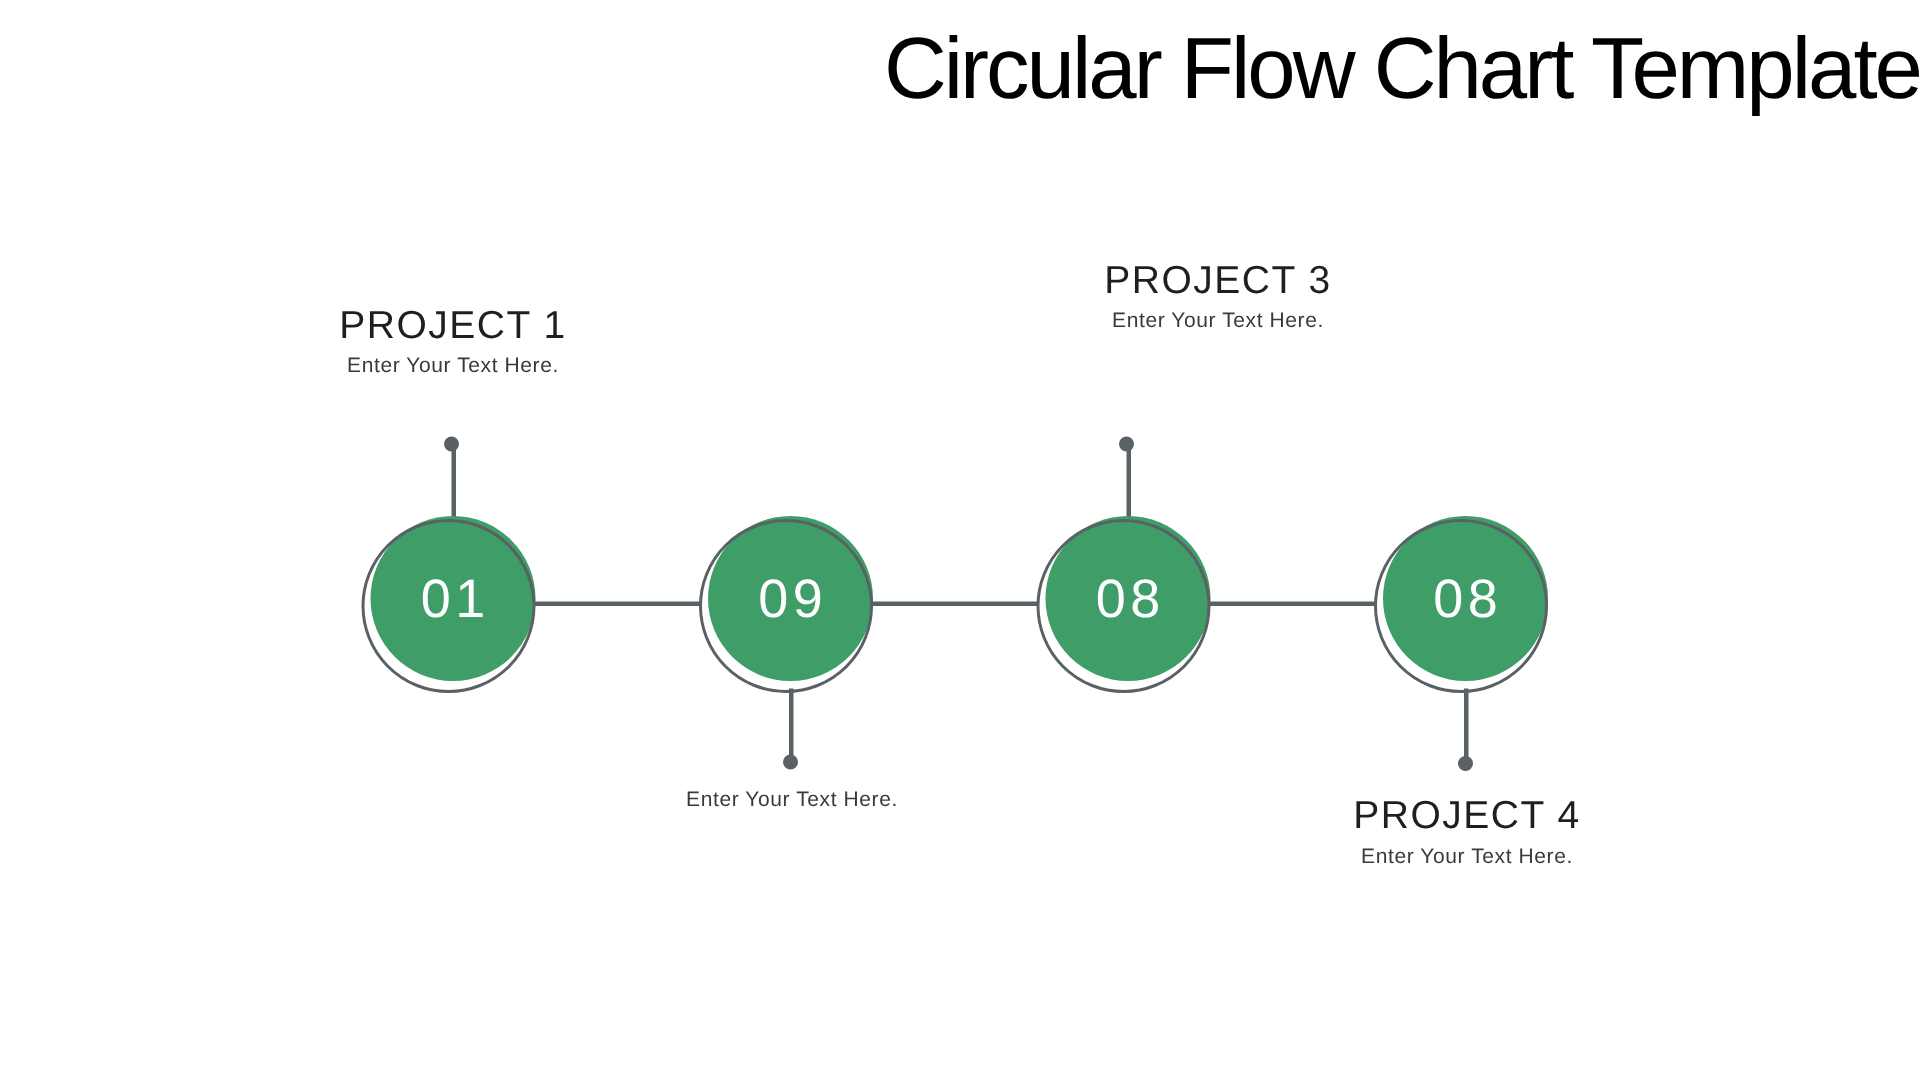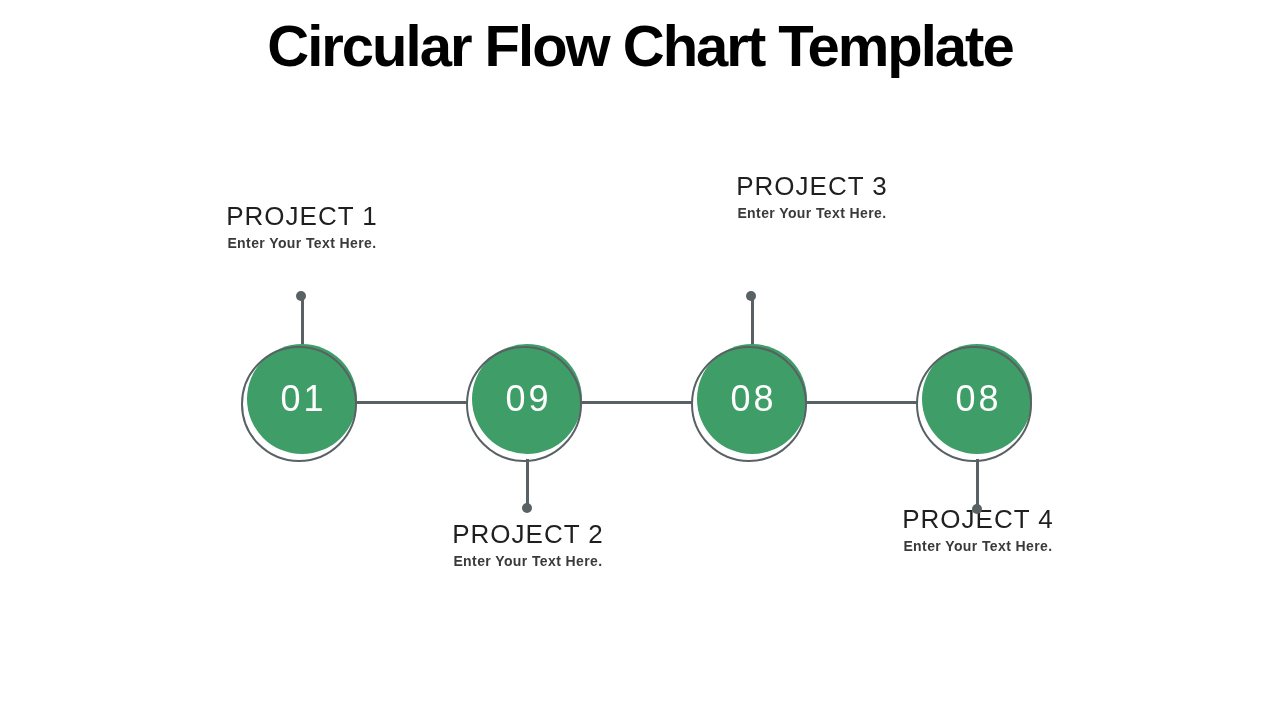--- a/index.html
+++ b/index.html
@@ -10,22 +10,22 @@
     --label-dark:#1f1f1f;
     --subtitle-gray:#3a3a3a;
   }
   *{margin:0;padding:0;box-sizing:border-box;}
   html,body{background:#fff;}
   body{font-family:"Liberation Sans",sans-serif;}
   .stage{
     position:relative;width:1280px;height:720px;background:#ffffff;overflow:hidden;
   }
   .title{
-    position:absolute;top:12px;left:0;right:0;text-align:center;
-    font-size:58px;font-weight:bold;letter-spacing:-2px;color:var(--title-black);
+    position:absolute;top:12px;left:0;right:0;text-align:right;
+    font-size:58px;font-weight:normal;letter-spacing:-2px;color:var(--title-black);
     font-family:"Liberation Sans",sans-serif;
   }
   
   .disc{
     position:absolute;width:110px;height:110px;border-radius:50%;
     background:var(--node-green);z-index:2;
     display:flex;align-items:center;justify-content:center;top:344px;
   }
   .disc.d1{left:247px;} .disc.d2{left:472px;} .disc.d3{left:697px;} .disc.d4{left:922px;}
   .num{
@@ -52,26 +52,26 @@
   .dot{position:absolute;width:10px;height:10px;border-radius:50%;background:var(--connector-gray);z-index:1;}
   .dot.p1{left:296px;top:291px;}
   .dot.p2{left:522px;top:503px;}
   .dot.p3{left:746px;top:291px;}
   .dot.p4{left:972px;top:504px;}
   
   .label{position:absolute;width:300px;text-align:center;}
   .label.l1{left:152px;top:202px;}
   .label.l2{left:378px;top:520px;}
   .label.l3{left:662px;top:172px;}
-  .label.l4{left:828px;top:505px;}
+  .label.l4{left:828px;top:529px;}
   .label-title{
     font-size:26px;font-weight:300;letter-spacing:1px;color:var(--label-dark);line-height:1.1;
   }
   .label-sub{
-    font-size:14px;font-weight:700;letter-spacing:0.4px;color:var(--subtitle-gray);margin-top:4px;
+    font-size:14px;font-weight:400;letter-spacing:0.4px;color:var(--subtitle-gray);margin-top:4px;
   }
 </style>
 </head>
 <body>
 
 <div class="stage">
 
   <h1 class="title">Circular Flow Chart Template</h1>
 
   <div class="h-line h1"></div>
@@ -89,21 +89,20 @@
     <div class="label-sub">Enter Your Text Here.</div>
   </div>
 
   <div class="v-line v2"></div>
   <div class="dot p2"></div>
   <div class="disc d2">
     <span class="num">09</span>
   </div>
   <div class="ring r2"></div>
   <div class="label l2">
-    <div class="label-title">PROJECT 2</div>
     <div class="label-sub">Enter Your Text Here.</div>
   </div>
 
   <div class="v-line v3"></div>
   <div class="dot p3"></div>
   <div class="disc d3">
     <span class="num">08</span>
   </div>
   <div class="ring r3"></div>
   <div class="label l3">

